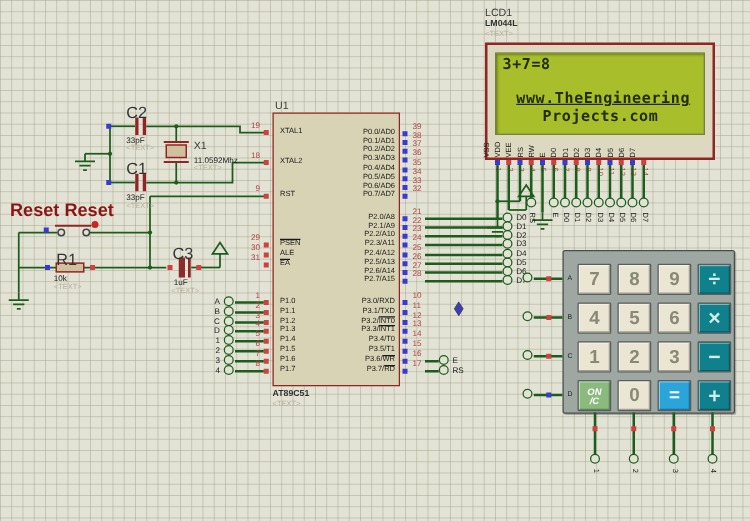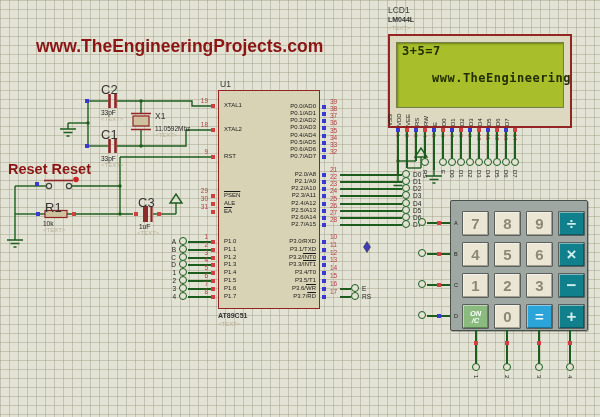--- a/index.html
+++ b/index.html
@@ -127,21 +127,20 @@
       <rect x="85" y="99" width="4" height="4" fill="#3a3ad0"></rect>
       <rect x="85" y="144" width="4" height="4" fill="#3a3ad0"></rect>
       <rect x="35" y="182" width="4" height="4" fill="#3a3ad0"></rect>
       <rect x="36" y="212" width="4" height="4" fill="#3a3ad0"></rect>
       <rect x="72" y="212" width="4" height="4" fill="#d04040"></rect>
       <rect x="134" y="212" width="4" height="4" fill="#d04040"></rect>
       <rect x="157" y="212" width="4" height="4" fill="#d04040"></rect>
     </g>
   </svg>
 
-  <div class="lbl title" id="title-top">www.TheEngineeringProjects.com</div>
   <div class="lbl title" id="reset-lbl">Reset Reset</div>
 
   <div id="chip"></div>
   <div class="lbl big" style="left:220px;top:79px">U1</div>
   <div class="lbl pt" style="left:218px;top:312px">AT89C51</div>
   <div class="lbl ph" style="left:218px;top:321px">&lt;TEXT&gt;</div>
 
   <div class="lbl big" style="left:388px;top:5px">LCD1</div>
   <div class="lbl pt" style="left:388px;top:16px">LM044L</div>
   <div class="lbl ph" style="left:388px;top:25px">&lt;TEXT&gt;</div>
@@ -403,22 +402,23 @@
     <div class="rv2 red" style="left: 510px; top: 134px;">13</div>
     <div class="wv" style="left: 505px; top: 132px; height: 27px;"></div>
     <div class="term" style="left: 502px; top: 158px;"></div>
     <div class="rv2" style="left: 510px; top: 170px;">D6</div>
     <div class="rv" style="left: 511px; top: 118px;">D7</div>
     <div class="sq r" style="left: 513px; top: 128px;"></div>
     <div class="rv2 red" style="left: 519px; top: 134px;">14</div>
     <div class="wv" style="left: 514px; top: 132px; height: 27px;"></div>
     <div class="term" style="left: 511px; top: 158px;"></div>
     <div class="rv2" style="left: 519px; top: 170px;">D7</div>
-    <div class="lcdline" style="left: 402px; top: 44px;">3+5=7</div>
-    <div class="lcdline" style="left: 432px; top: 71px;">www.TheEngineering</div>
+    <div class="lcdline" style="left: 402px; top: 44px;">3+7=8</div>
+    <div class="lcdline" style="left: 413px; top: 71px; text-decoration: underline;">www.TheEngineering</div>
+    <div class="lcdline" style="left: 434px; top: 86px;">Projects.com</div>
     <div class="key num" style="left: 462px; top: 211px;">7</div>
     <div class="key num" style="left: 494px; top: 211px;">8</div>
     <div class="key num" style="left: 526px; top: 211px;">9</div>
     <div class="key op" style="left: 558px; top: 211px;">÷</div>
     <div class="key num" style="left: 462px; top: 242px;">4</div>
     <div class="key num" style="left: 494px; top: 242px;">5</div>
     <div class="key num" style="left: 526px; top: 242px;">6</div>
     <div class="key op" style="left: 558px; top: 242px;">×</div>
     <div class="key num" style="left: 462px; top: 273px;">1</div>
     <div class="key num" style="left: 494px; top: 273px;">2</div>

